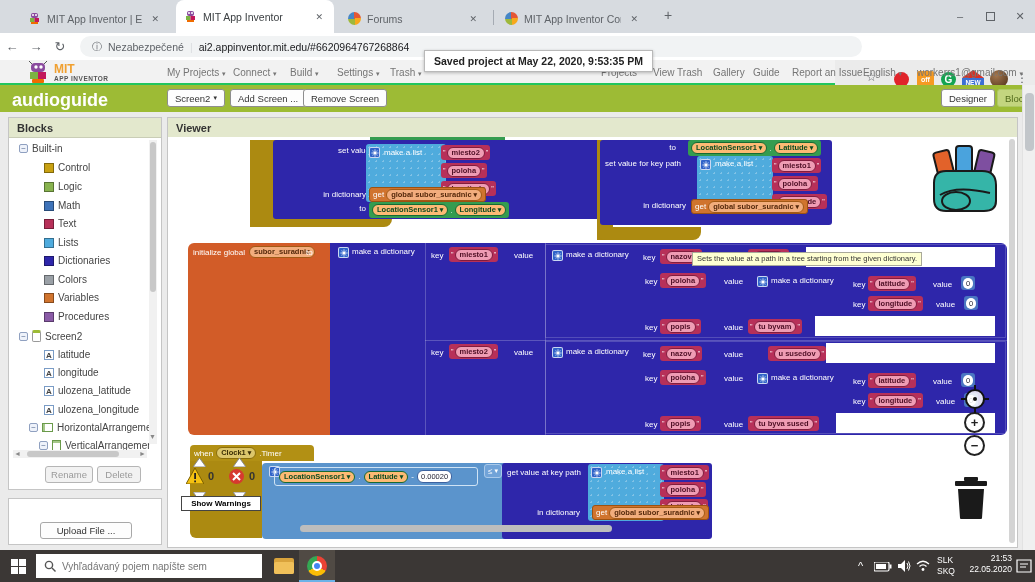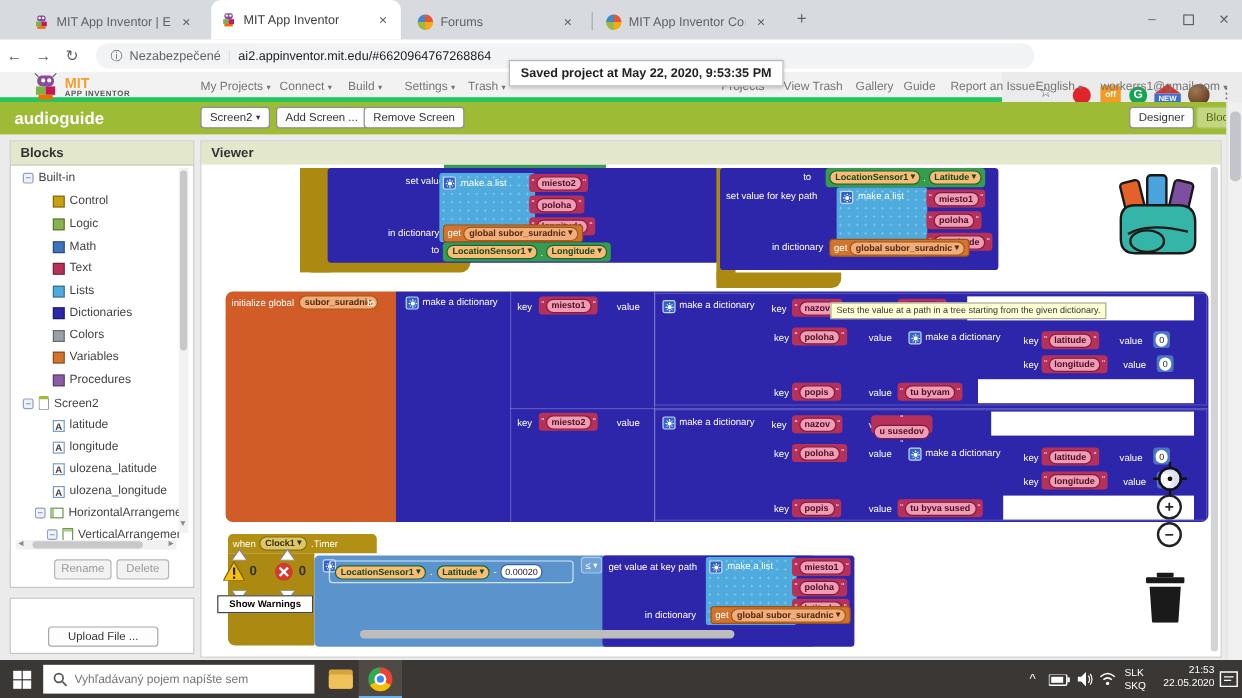--- a/index.html
+++ b/index.html
@@ -17,21 +17,21 @@
   .tabsep { position:absolute; top:10px; width:1px; height:15px; background:#a5abb3; }
   .favicon { width:13px; height:13px; flex:none; }
   .commicon { width:13px; height:13px; border-radius:50%; background:conic-gradient(#e45735 0 25%, #f7a81b 25% 50%, #9eb83b 50% 75%, #4586c6 75% 100%); flex:none; }
   .winctl { position:absolute; top:0; width:30px; height:32px; display:flex; align-items:center; justify-content:center; color:#5f6368; font-size:11px; }
   .addressbar { position:absolute; left:0; top:33px; width:1035px; height:27px; background:#fff; display:flex; align-items:center; }
   .navic { width:24px; text-align:center; color:#5f6368; font-size:13px; }
   .urlpill { position:absolute; left:80px; top:3px; width:782px; height:21px; background:#f1f3f4; border-radius:11px; display:flex; align-items:center; padding:0 12px; gap:6px; font-size:10.5px; }
   .sec { color:#5f6368; } .urltxt { color:#202124; } .pillsep { color:#dadce0; }
 
   
-  .appheader { position:absolute; left:0; top:60px; width:835px; height:25px; background:#f2f2f2; border-bottom:4px solid #22c55e;padding-left:20px; }
+  .appheader { position:absolute; left:0; top:60px; width:835px; height:25px; background:#f2f2f2; border-bottom:2px solid #22c55e;padding-left:20px; }
   .menuitem { position:absolute; top:7px; font-size:10px; color:#757575; white-space:nowrap; }
   .crt { font-size:7px; color:inherit; }
   .savetip { position:absolute; left:424px; top:50px; background:#fff; border:1px solid #b9b9b9; box-shadow:0 1px 3px rgba(0,0,0,.25); padding:4px 9px; font-size:10.5px; font-weight:bold; color:#222; z-index:40; white-space:nowrap; }
 
   
   .greenbar { position:absolute; left:0; top:85px; width:1035px; height:27px; background:#9dbb35; }
   .gbtn { position:absolute; top:4px; height:18px; background:#fdfdfd; border:1px solid #8e8e8e; border-radius:3px; font-size:9.5px; color:#333; display:flex; align-items:center; justify-content:center; gap:3px; padding:0 7px; white-space:nowrap; }
   .gbtn.activeb { background:#c3d57f; border-color:#aec964; color:#50691a; }
 
   
@@ -176,21 +176,21 @@
     <div class="menuitem" style="left:653px;">View Trash</div>
     <div class="menuitem" style="left:713px;">Gallery</div>
     <div class="menuitem" style="left:753px;">Guide</div>
     <div class="menuitem" style="left:792px;">Report an Issue</div>
     <div class="menuitem" style="left:863px;"><span>English</span> <span class="crt">▾</span></div>
     <div class="menuitem" style="left:917px;"><span>workerrs1@gmail.com</span> <span class="crt">▾</span></div>
   </div>
   <div class="savetip">Saved project at May 22, 2020, 9:53:35 PM</div>
 
   <div class="greenbar">
-    <div class="abs nw" style="left:12px;top:5px;font-size:14px;font-weight:bold;color:#fff;">audioguide</div>
+    <div class="abs nw" style="left:12px;top:5px;font-size:18px;font-weight:bold;color:#fff;">audioguide</div>
     <div class="gbtn" style="left:167px;">
         <span>Screen2</span>
         <span class="crt">▾</span>
       </div>
     <div class="gbtn" style="left:230px;">Add Screen ...</div>
     <div class="gbtn" style="left:303px;">Remove Screen</div>
     <div class="gbtn" style="left:941px;">Designer</div>
     <div class="gbtn activeb" style="left:997px;">Blocks</div>
   </div>
 
@@ -515,21 +515,21 @@
           </svg>
         </div>
       <div class="blkTxt" style="left:236px;top:104px;">make a dictionary</div>
       <div class="blkTxt" style="left:313px;top:107px;">key</div>
       <div class="tblk" style="left:330px;top:103px;">
           <span class="q">"</span>
           <span class="pilltxt">nazov</span>
           <span class="q">"</span>
         </div>
       <div class="blkTxt" style="left:394px;top:107px;">value</div>
-      <div class="tblk" style="left:396px;top:103px;flex-direction:column;">
+      <div class="tblk" style="left:438px;top:103px;">
           <span class="q">"</span>
           <span class="pilltxt">u susedov</span>
           <span class="q">"</span>
         </div>
 
       <div class="blkTxt" style="left:315px;top:131px;">key</div>
       <div class="tblk" style="left:330px;top:127px;">
           <span class="q">"</span>
           <span class="pilltxt">poloha</span>
           <span class="q">"</span>

